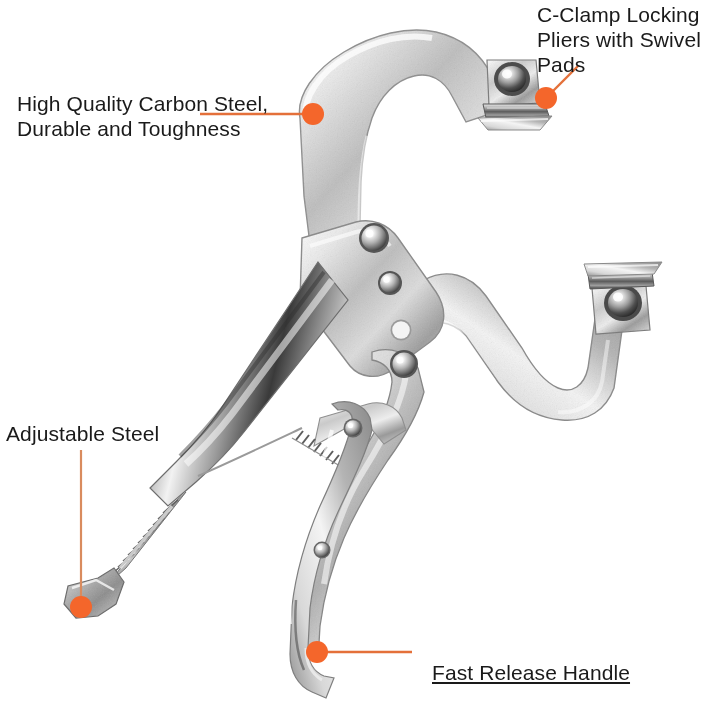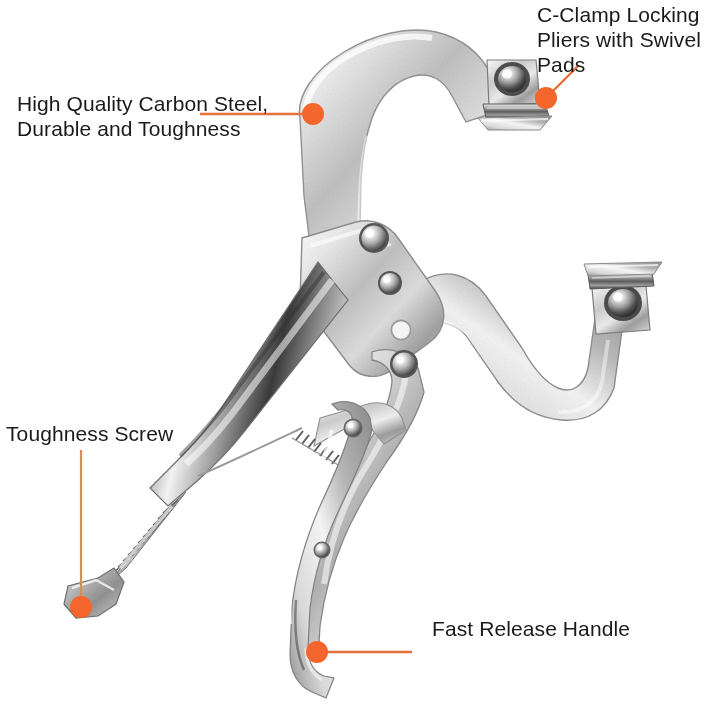--- a/index.html
+++ b/index.html
@@ -25,21 +25,21 @@
     font-family: "Liberation Sans", sans-serif;
     font-size: 21px;
     line-height: 25px;
     letter-spacing: 0.1px;
     white-space: pre-line;
     font-weight: 400;
   }
   #label-steel   { left: 17px;  top: 57px;  width: 300px; margin-top: 34px; }
   #label-cclamp  { left: 537px; top: 2px;   width: 186px; }
   #label-screw   { left: 6px;   top: 421px; width: 230px; }
-  #label-release { left: 432px; top: 616px; width: 260px; }
+  #label-release { left: 432px; top: 660px; width: 260px; text-decoration: underline; }
 
   #artwork {
     position: absolute;
     left: 0; top: 0;
     width: 720px;
     height: 712px;
   }
   #leaders {
     position: absolute;
     left: 0; top: 0;
@@ -403,17 +403,17 @@
     </g>
   </svg>
 
   <div class="callout-label" id="label-steel">High Quality Carbon Steel,
 Durable and Toughness</div>
 
   <div class="callout-label" id="label-cclamp">C-Clamp Locking
 Pliers with Swivel
 Pads</div>
 
-  <div class="callout-label" id="label-screw">Toughness Screw</div>
+  <div class="callout-label" id="label-screw">Adjustable Steel</div>
 
   <div class="callout-label" id="label-release">Fast Release Handle</div>
 
 </div>
 
 </body></html>

